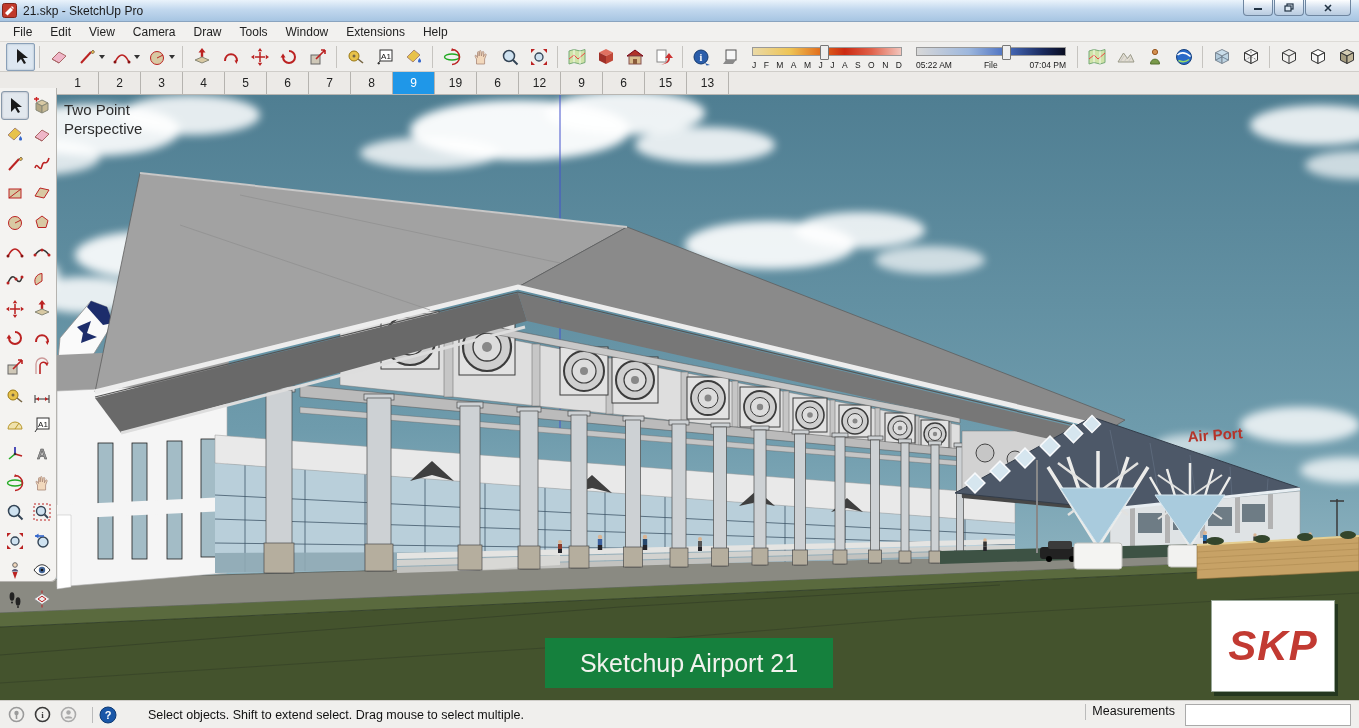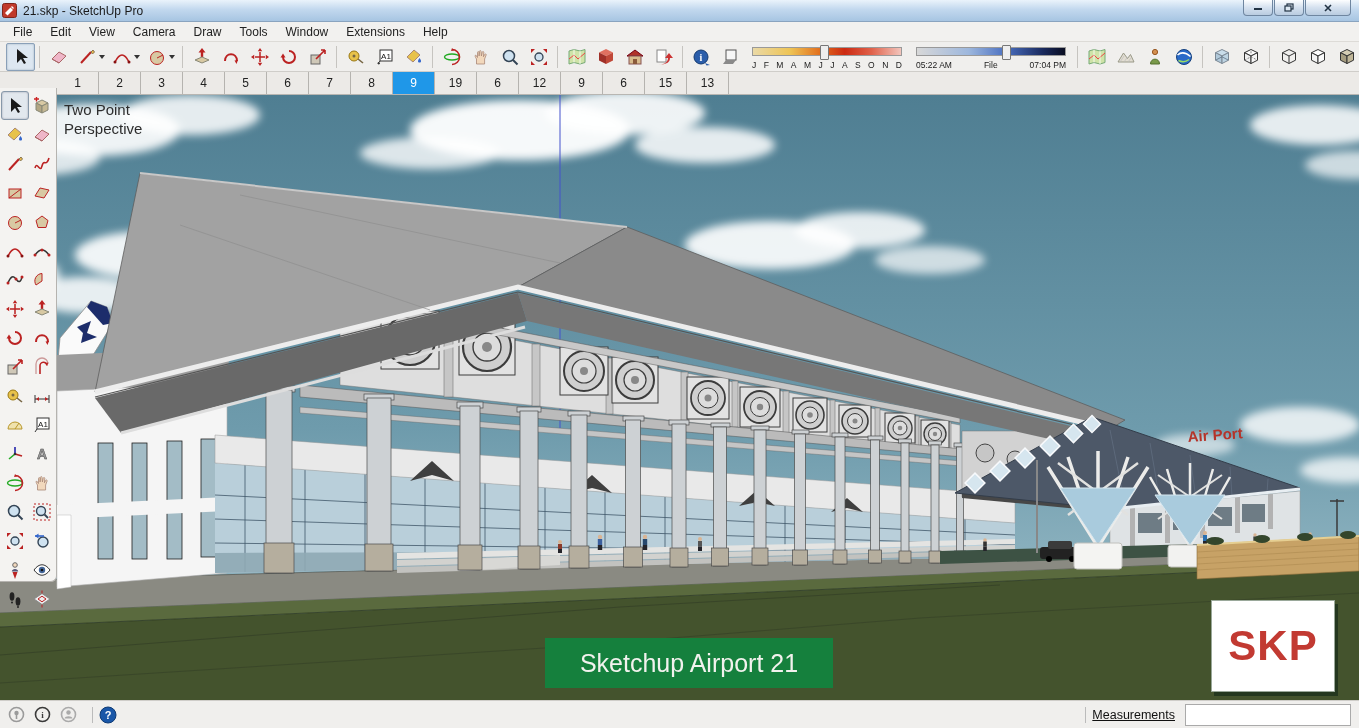--- a/index.html
+++ b/index.html
@@ -27,32 +27,32 @@
   .labels{position:absolute;bottom:0;left:0;right:0;display:flex;justify-content:space-between;font-size:8.5px;color:#1a1a1a;letter-spacing:0;}
   .thumb{position:absolute;top:1px;width:7px;height:13px;background:#eee;border:1px solid #777;border-radius:1px;}
   
   .tabbar{position:absolute;top:72px;left:0;width:100%;height:23px;background:#eceae7;border-bottom:1px solid #b8b6b2;display:flex;padding-left:57px;box-sizing:border-box;font-size:12px;color:#222;}
   .tab{width:41px;display:flex;align-items:center;justify-content:center;border-right:1px solid #b5b3af;}
   .tab.active{background:#1f97e8;color:#fff;}
   
   .viewport{position:absolute;top:95px;left:0;width:1359px;height:605px;overflow:hidden;background:#5d8da0;}
   .persp{position:absolute;left:64px;top:6px;font-size:15px;color:#2d2d2d;line-height:1.25;}
   .caption{position:absolute;left:536px;top:543px;width:288px;height:50px;background:#15803d;color:#f2f2ee;display:flex;align-items:center;justify-content:center;font-size:25px;margin-left:9px;}
-  .skp{position:absolute;left:1211px;top:505px;width:122px;height:90px;background:#fff;border:1px solid #9aa89a;box-shadow:3px 4px 0 #24371f;display:flex;align-items:center;justify-content:center;}
+  .skp{position:absolute;left:1211px;top:505px;width:122px;height:90px;background:#fff;border:1px solid #9aa89a;box-shadow:3px 4px 0 #24371f;display:flex;align-items:center;justify-content:center;font-style:italic;}
   .skp span{color:#c23a32;font-size:42px;font-weight:bold;letter-spacing:1px;}
   
   .palette{position:absolute;left:0;top:88px;width:57px;height:494px;background:#f4f3f1;border-right:1px solid #b5b3af;border-bottom:1px solid #b5b3af;border-radius:0 0 6px 0;z-index:5;display:grid;grid-template-columns:27px 27px;justify-content:center;align-content:start;padding-top:3px;box-sizing:border-box;}
   .ptool{width:26px;height:27px;display:flex;align-items:center;justify-content:center;border:1px solid transparent;border-radius:3px;}
   .ptool.pressed{border-color:#8899aa;background:#e2e8ee;box-shadow:inset 0 0 2px #99a;}
   
   .statusbar{position:absolute;left:0;bottom:0;width:100%;height:28px;background:#f0efed;border-top:1px solid #cfcdc9;display:flex;align-items:center;font-size:12.5px;color:#111;padding:0 8px;box-sizing:border-box;}
   .sb-ico{margin-right:9px;display:flex;align-items:center;}
   .sb-sep{width:1px;height:16px;background:#bbb;margin:0 6px;}
   .sb-msg{margin-left:22px;}
-  .measure{margin-left:auto;display:flex;align-items:center;text-decoration:underline;}
+  .measure{margin-left:auto;display:flex;}
   .measure input{width:160px;height:18px;border:1px solid #aaa;background:#fff;margin-left:10px;font-family:"Liberation Sans",sans-serif;}
   .i{display:block;}
 </style>
 </head>
 <body>
 
 <div id="window">
 
   <div class="titlebar">
     <svg class="i" width="15" height="15" viewBox="0 0 15 15">
@@ -981,20 +981,21 @@
           <path d="M4.5 12.5c.5-3 7.5-3 8 0z" fill="#aaa"></path>
         </svg>
       </span>
     <span class="sb-sep"></span>
     <span class="sb-ico">
         <svg class="i" width="18" height="18" viewBox="0 0 18 18">
           <circle cx="9" cy="9" r="8" fill="#1a57a8" stroke="#0e3a74"></circle>
           <text x="9" y="13" font-size="11" font-weight="bold" text-anchor="middle" fill="#fff" font-family="Liberation Sans,sans-serif">?</text>
         </svg>
       </span>
+    <span class="sb-msg">Select objects. Shift to extend select. Drag mouse to select multiple.</span>
     <div class="measure">
       <span class="sb-sep"></span>
       <span>Measurements</span>
       <input type="text" value="" style="">
     </div>
   </div>
 
 </div>
 
 </body></html>

